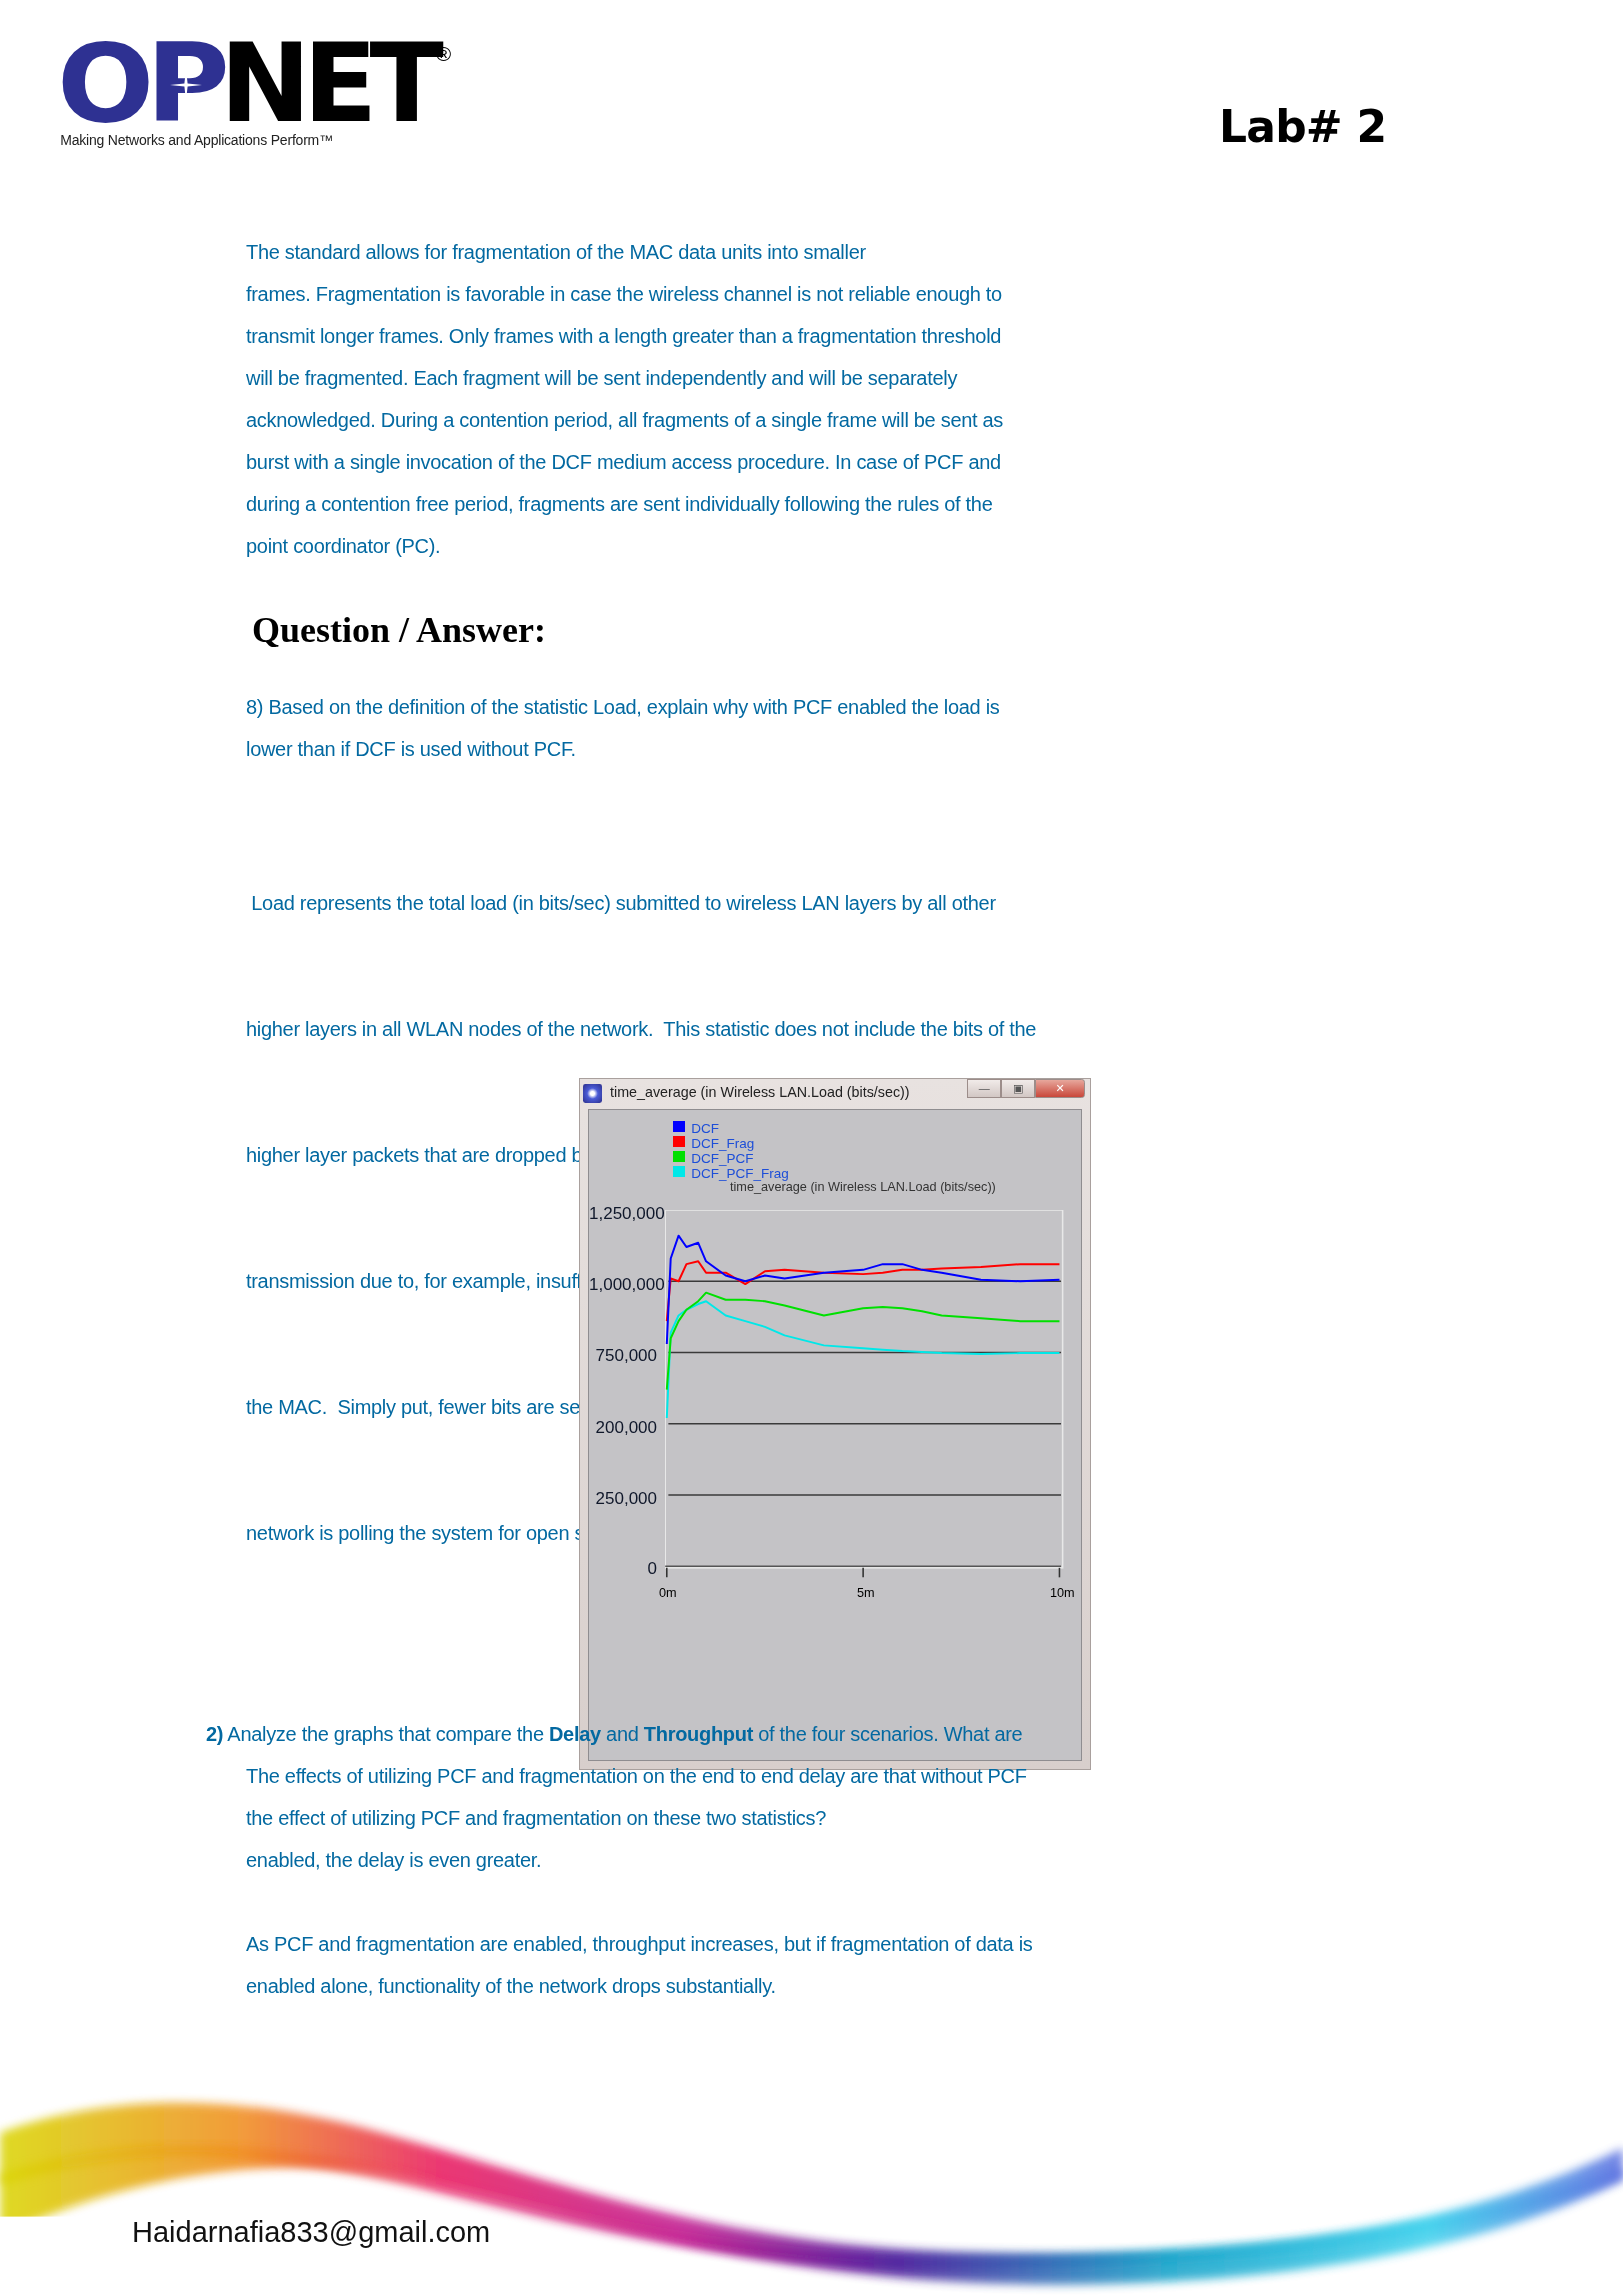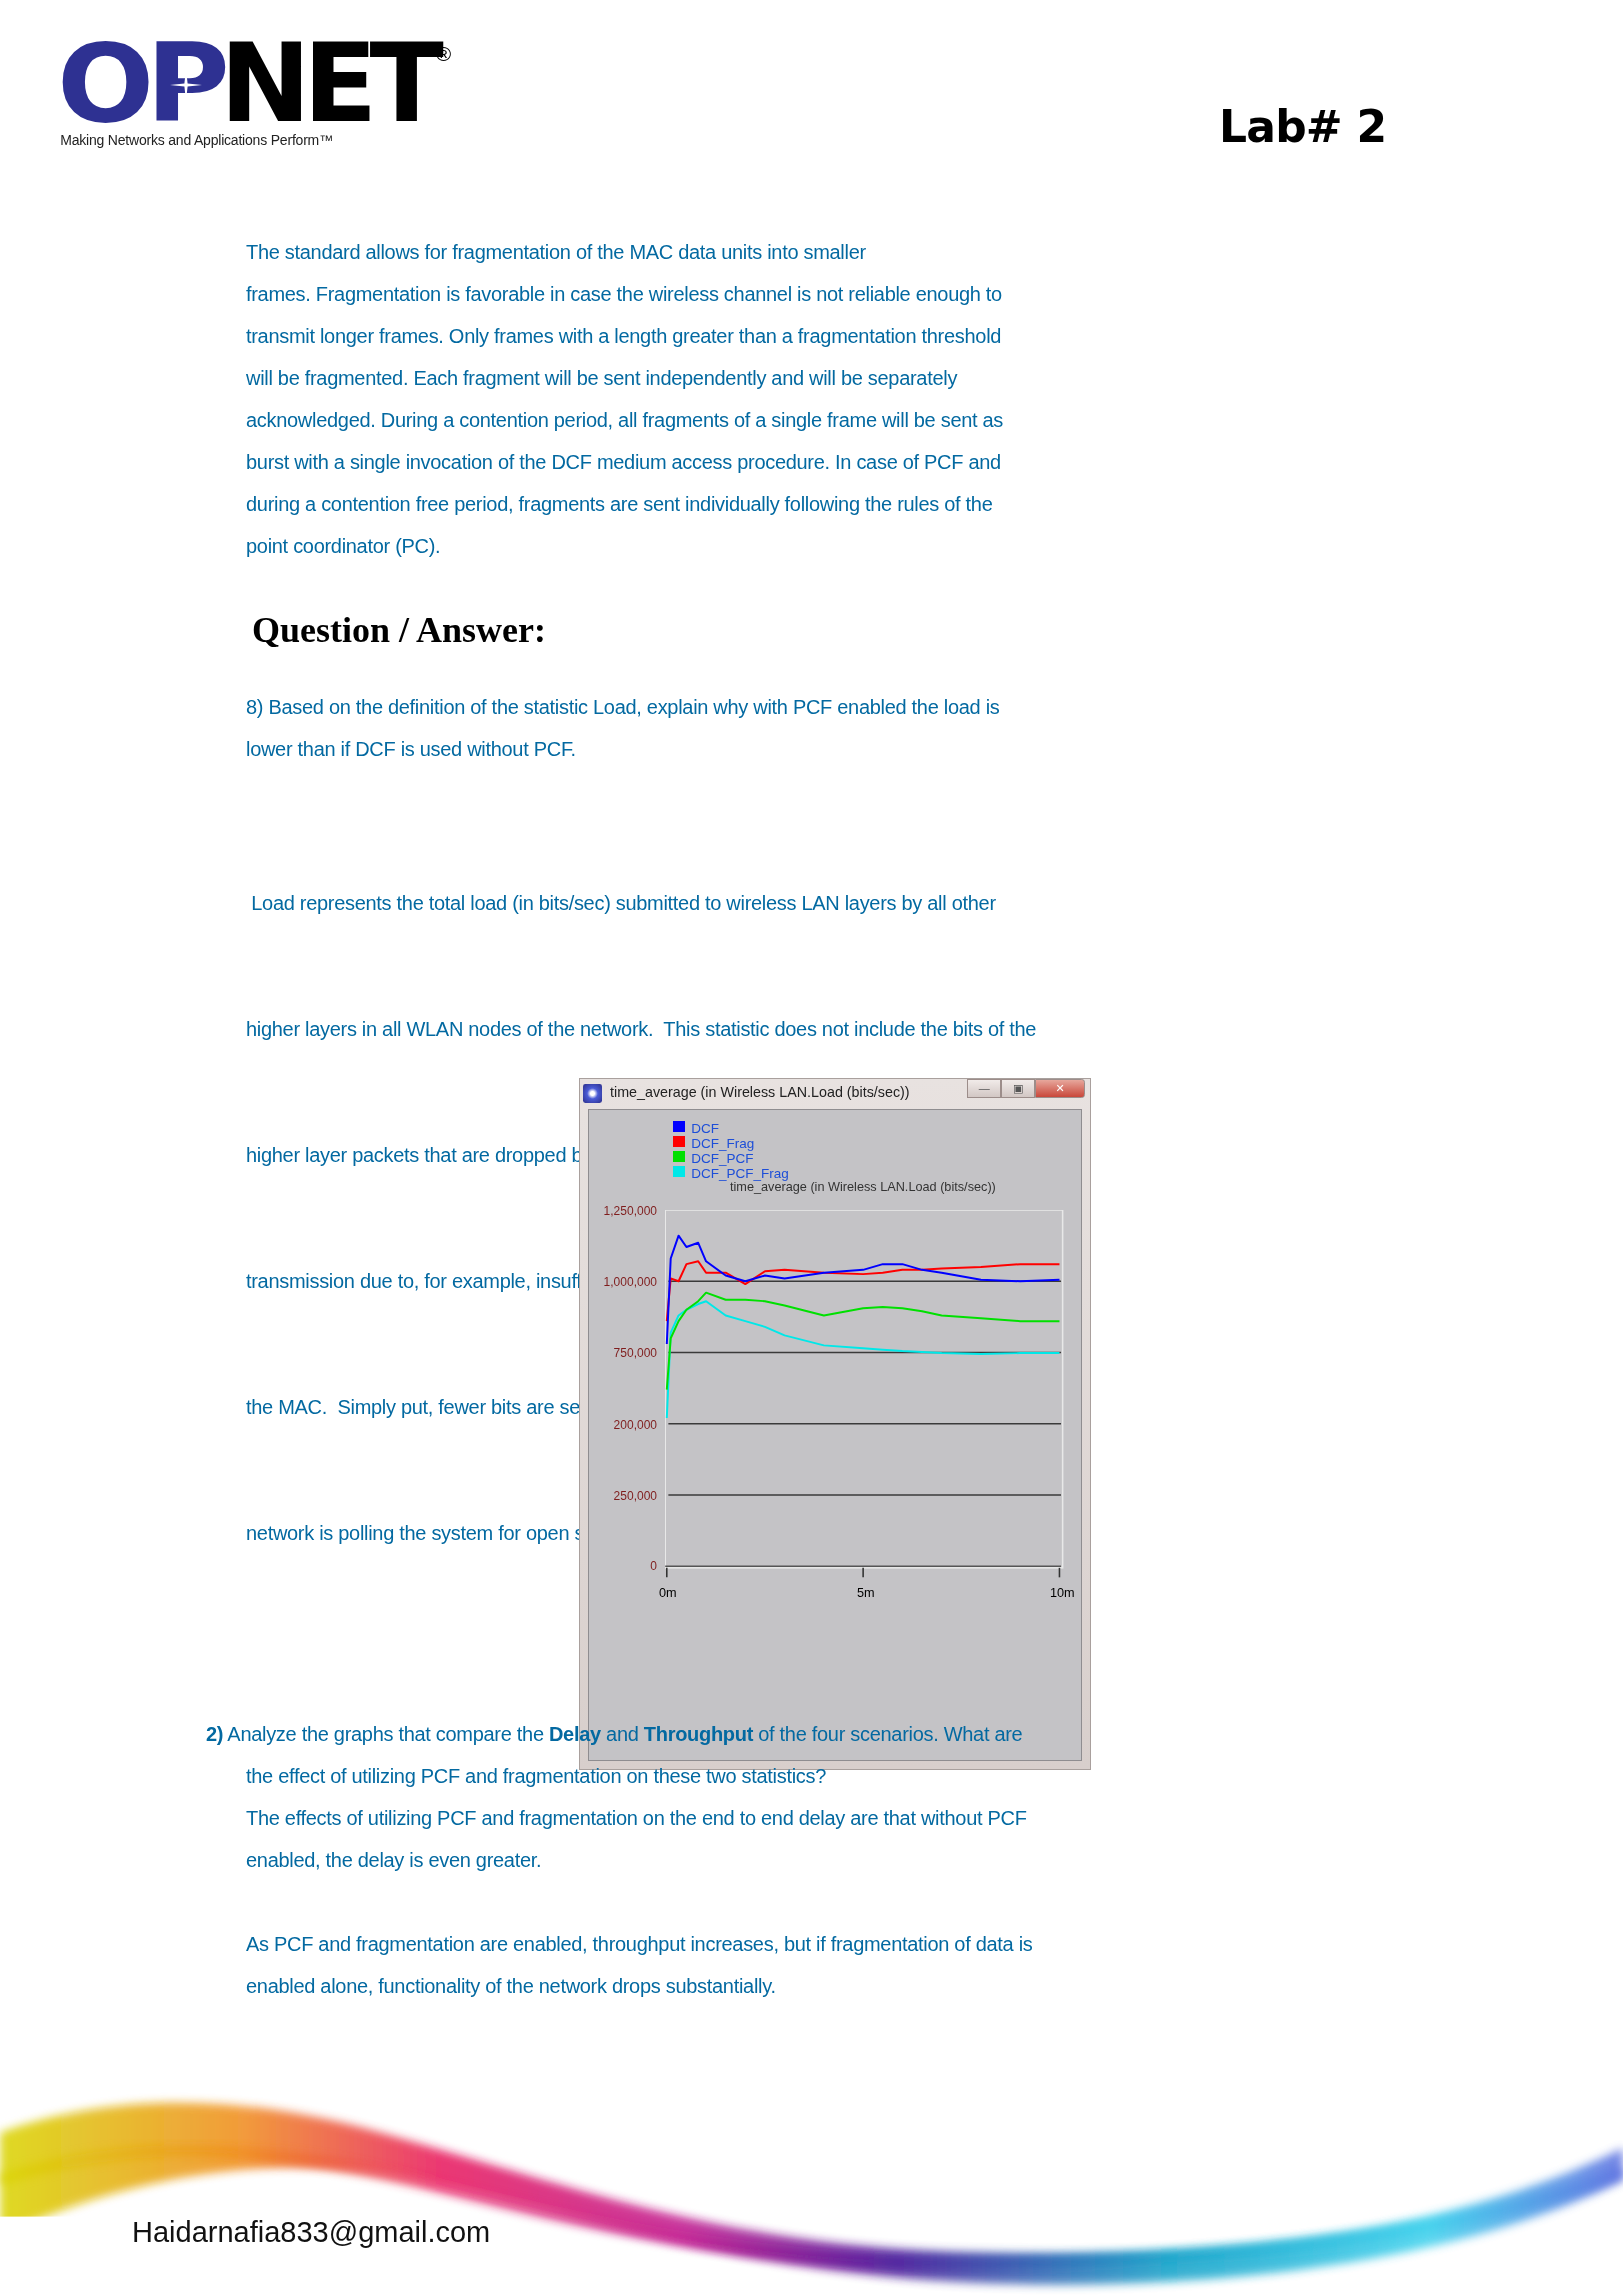--- a/index.html
+++ b/index.html
@@ -24,21 +24,21 @@
   .win-icon { position:absolute; left:3.2px; top:4.8px; width:19px; height:19px; background:radial-gradient(circle,#fff 0 15%,#4a5bd6 40%,#2b2e8a 100%); border-radius:2.4px; }
   .win-title { position:absolute; left:30px; top:4.8px; font-size:14.3px; color:#222; white-space:nowrap; }
   .win-btns { position:absolute; right:4.8px; top:0; height:19px; display:flex; }
   .win-btn { width:32px; height:17.4px; border:0.8px solid #9c8d8a; background:linear-gradient(#f1ebe9,#d2c7c4); font-size:11px; text-align:center; line-height:16px; color:#555; }
   .win-btn.close { width:48px; background:linear-gradient(#e7a79c,#c9473a); color:#fff; font-weight:bold; border-radius:0 3.2px 3.2px 0; }
   .win-body { position:absolute; left:8px; top:30px; right:8px; bottom:8px; background:#c4c3c6; border:0.8px solid #8f8d90; }
   .legend { position:absolute; left:84px; top:11px; }
   .legend-item { display:flex; align-items:flex-start; height:15px; font-size:13.5px; color:#1d4ed8; }
   .legend-swatch { width:12px; height:11px; margin-right:6.3px; }
   .chart-sub { position:absolute; left:141px; top:70px; font-size:12.7px; color:#333; white-space:nowrap; }
-  .ytick { position:absolute; right:auto; font-size:12px; color:#7f1d1d; text-align:right; width:68px; }
+  .ytick { position:absolute; right:auto; font-size:17px; color:#0f172a; text-align:right; width:68px; }
   .xtick { position:absolute; font-size:12.7px; color:#000000; }
   .footer-wave { position:absolute; left:0; top:2061px; width:1623px; height:235px; }
   .footer-email { position:absolute; left:132px; top:2216px; font-family:"Liberation Sans", sans-serif; font-size:29px; color:#111; }
   b { font-weight:bold; }
 </style>
 </head>
 <body>
 
 <div class="logo">
   <div class="logo-word">
@@ -143,22 +143,22 @@
         </g>
     </svg>
   </div>
 </div>
 
 <div class="para" style="left:206px; top:1713px;">
   <div>
     <b>2)</b>
     <span>Analyze the graphs that compare the </span><b>Delay</b><span> and </span><b>Throughput</b><span> of the four scenarios. What are</span>
   </div>
+  <div style="padding-left:40px;">The effects of utilizing PCF and fragmentation on the end to end delay are that without PCF</div>
   <div style="padding-left:40px;">the effect of utilizing PCF and fragmentation on these two statistics?</div>
-  <div style="padding-left:40px;">The effects of utilizing PCF and fragmentation on the end to end delay are that without PCF</div>
   <div style="padding-left:40px;">enabled, the delay is even greater.</div>
   <div style="height:42px;"></div>
   <div style="padding-left:40px;">As PCF and fragmentation are enabled, throughput increases, but if fragmentation of data is</div>
   <div style="padding-left:40px;">enabled alone, functionality of the network drops substantially.</div>
 </div>
 
 <svg class="footer-wave" viewBox="0 0 2048 296" preserveAspectRatio="none">
   <defs>
     <linearGradient id="wg" x1="0" y1="0" x2="1" y2="0">
       <stop offset="0" stop-color="#d9d400"></stop>

